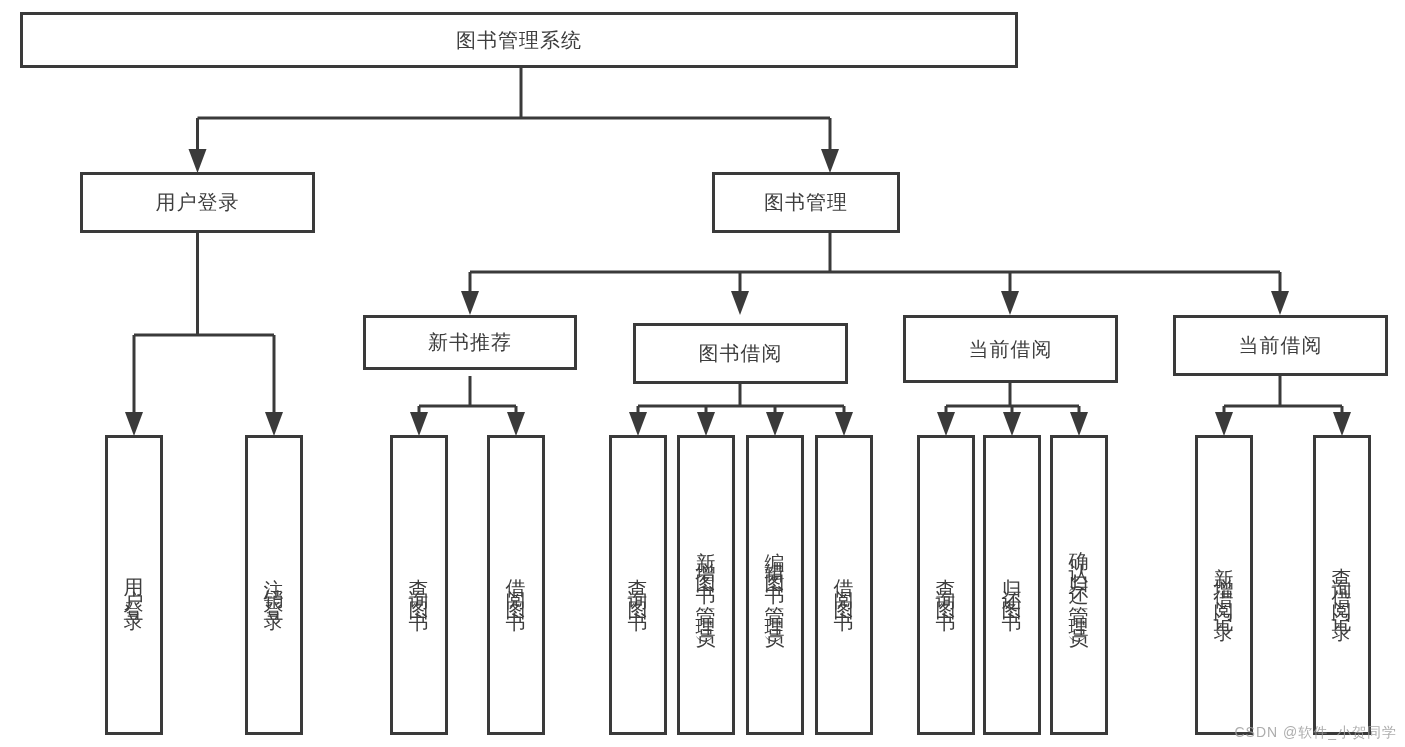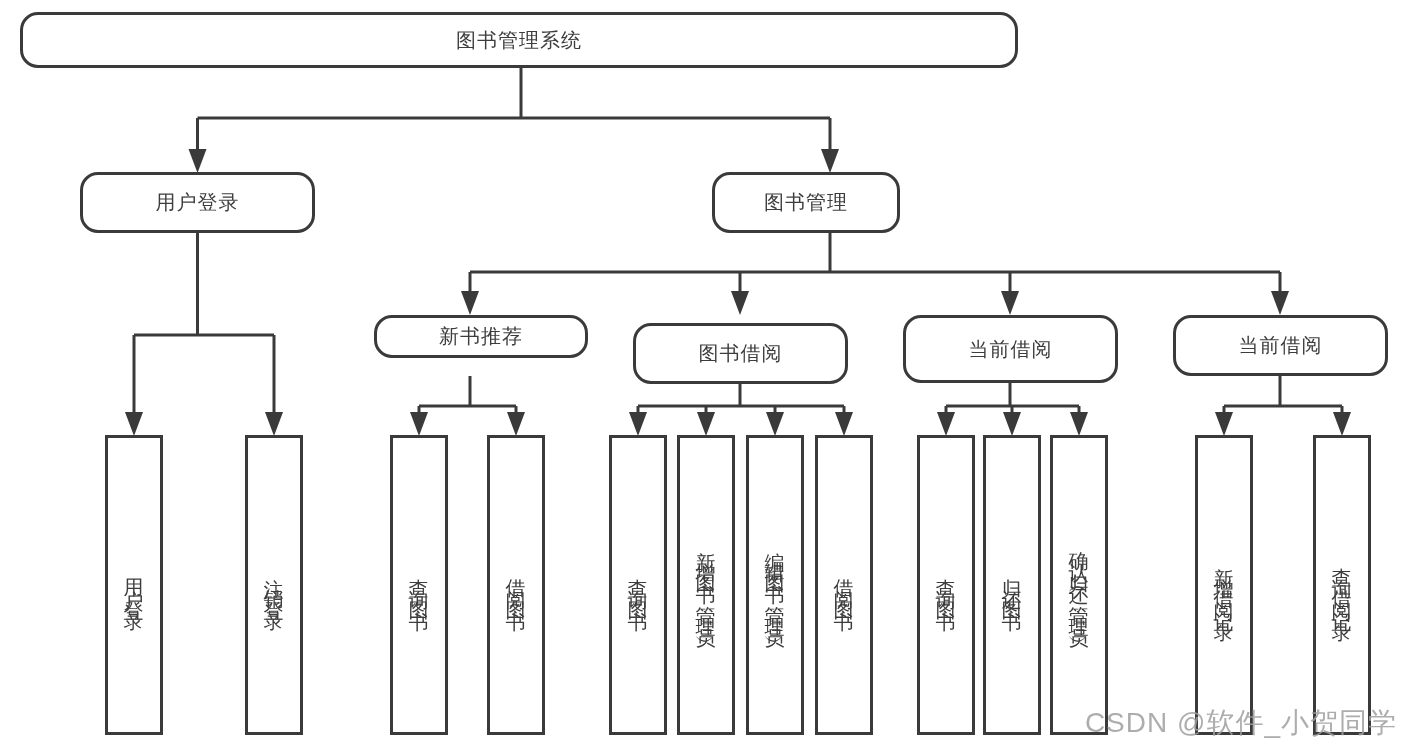--- a/index.html
+++ b/index.html
@@ -26,32 +26,32 @@
   .wires polygon{fill:var(--line);stroke:none;}
   .box{
     position:absolute;z-index:2;
     background:var(--background);
     border:3px solid var(--line);
     color:var(--text);
     display:flex;align-items:center;justify-content:center;
     font-size:20px;
     text-align:center;
   }
-  .box.h{letter-spacing:1px;border-radius:18px;}
+  .box.h{letter-spacing:1px;}
   .box.v{
     writing-mode:vertical-rl;
     text-orientation:mixed;
     letter-spacing:11px;
     line-height:1;
     font-size:20px;
   }
   .watermark{
     position:absolute;z-index:3;
     right:8px;bottom:5px;
-    font-size:28px;
+    font-size:14px;
     color:var(--watermark);
     opacity:.85;
     letter-spacing:1px;
     white-space:nowrap;
   }
 </style>
 </head>
 <body>
 
 <div class="canvas">
@@ -130,21 +130,21 @@
       <path d="M1342 406 L1342 415"></path>
       <polygon points="1333,412 1351,412 1342,436"></polygon>
     </g>
   </svg>
 
   <div class="box h" style="left:20px;top:12px;width:998px;height:56px">图书管理系统</div>
 
   <div class="box h" style="left:80px;top:172px;width:235px;height:61px">用户登录</div>
   <div class="box h" style="left:712px;top:172px;width:188px;height:61px">图书管理</div>
 
-  <div class="box h" style="left:374px;top:315px;width:214px;height:43px">新书推荐</div>
+  <div class="box h" style="left:363px;top:315px;width:214px;height:55px">新书推荐</div>
   <div class="box h" style="left:633px;top:323px;width:215px;height:61px">图书借阅</div>
   <div class="box h" style="left:903px;top:315px;width:215px;height:68px">当前借阅</div>
   <div class="box h" style="left:1173px;top:315px;width:215px;height:61px">当前借阅</div>
 
   <div class="box v" style="left:105px;top:435px;width:58px;height:300px">用户登录</div>
   <div class="box v" style="left:245px;top:435px;width:58px;height:300px">注销登录</div>
 
   <div class="box v" style="left:390px;top:435px;width:58px;height:300px">查询图书</div>
   <div class="box v" style="left:487px;top:435px;width:58px;height:300px">借阅图书</div>
 

